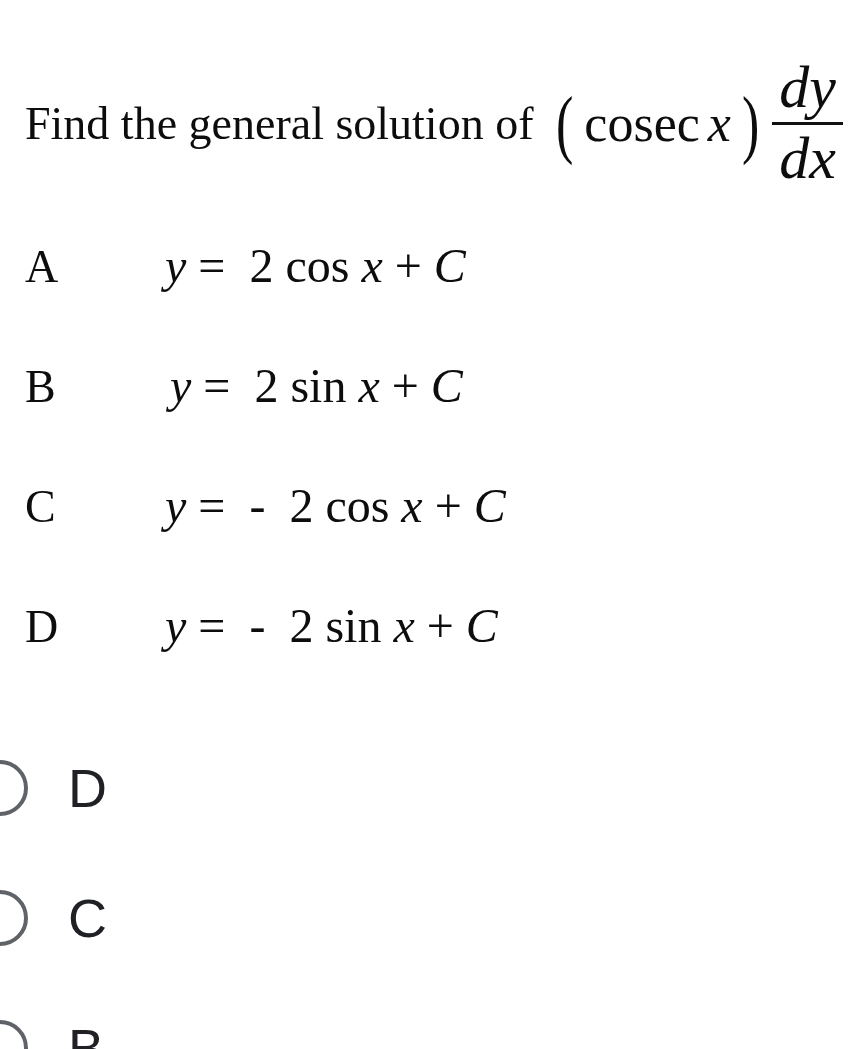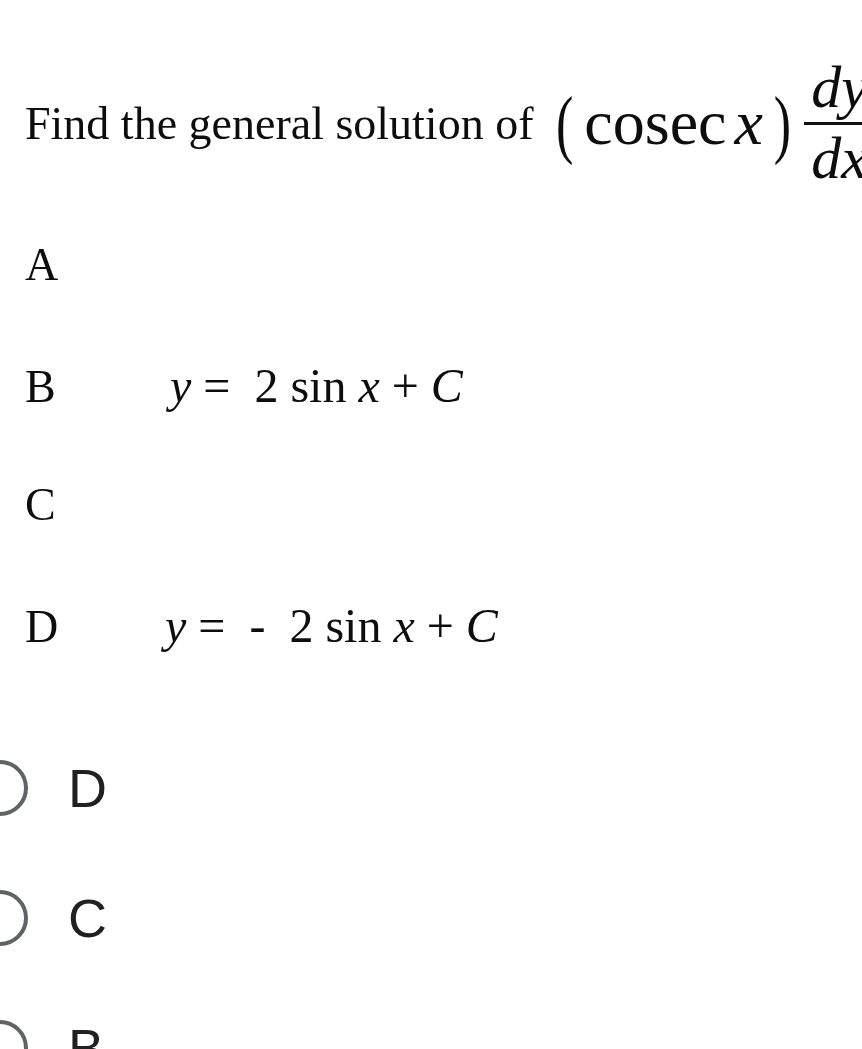--- a/index.html
+++ b/index.html
@@ -24,21 +24,21 @@
     position: absolute;
     left: 25px; top: 58px;
     height: 130px;
     display: flex;
     align-items: center;
     white-space: pre;
     font-size: 46px;
     color: #0d0d0d;
     gap: 8px;
   }
-  .math { font-size: 64px; }
+  .math { font-size: 52px; }
   .var { font-style: italic; font-family: "Liberation Serif", serif; }
   .big-paren {
     display: inline-block;
     font-size: 52px;
     transform: scaleY(1.45);
     transform-origin: center;
     padding: 0 3px;
     font-weight: 400;
   }
   .frac {
@@ -115,29 +115,31 @@
     <span class="frac">
       <span class="num var">dy</span>
       <span class="den var">dx</span>
     </span>
     <span class="math"> = </span>
     <span class="math">2</span>
   </div>
 
   <div class="opt-row opt-a">
     <span class="opt-label">A</span>
+    <span class="equation"><span class="var">y</span><span> =  </span><span></span><span>2 cos </span><span class="var">x</span><span> + </span><span class="var">C</span></span>
   </div>
 
   <div class="opt-row opt-b">
     <span class="opt-label">B</span>
     <span class="equation"><span class="var">y</span><span> =  </span><span></span><span>2 sin </span><span class="var">x</span><span> + </span><span class="var">C</span></span>
   </div>
 
   <div class="opt-row opt-c">
     <span class="opt-label">C</span>
+    <span class="equation"><span class="var">y</span><span> =  </span><span>-  </span><span>2 cos </span><span class="var">x</span><span> + </span><span class="var">C</span></span>
   </div>
 
   <div class="opt-row opt-d">
     <span class="opt-label">D</span>
     <span class="equation"><span class="var">y</span><span> =  </span><span>-  </span><span>2 sin </span><span class="var">x</span><span> + </span><span class="var">C</span></span>
   </div>
 
 </div>
 
 <div class="radio-row radio-1">

